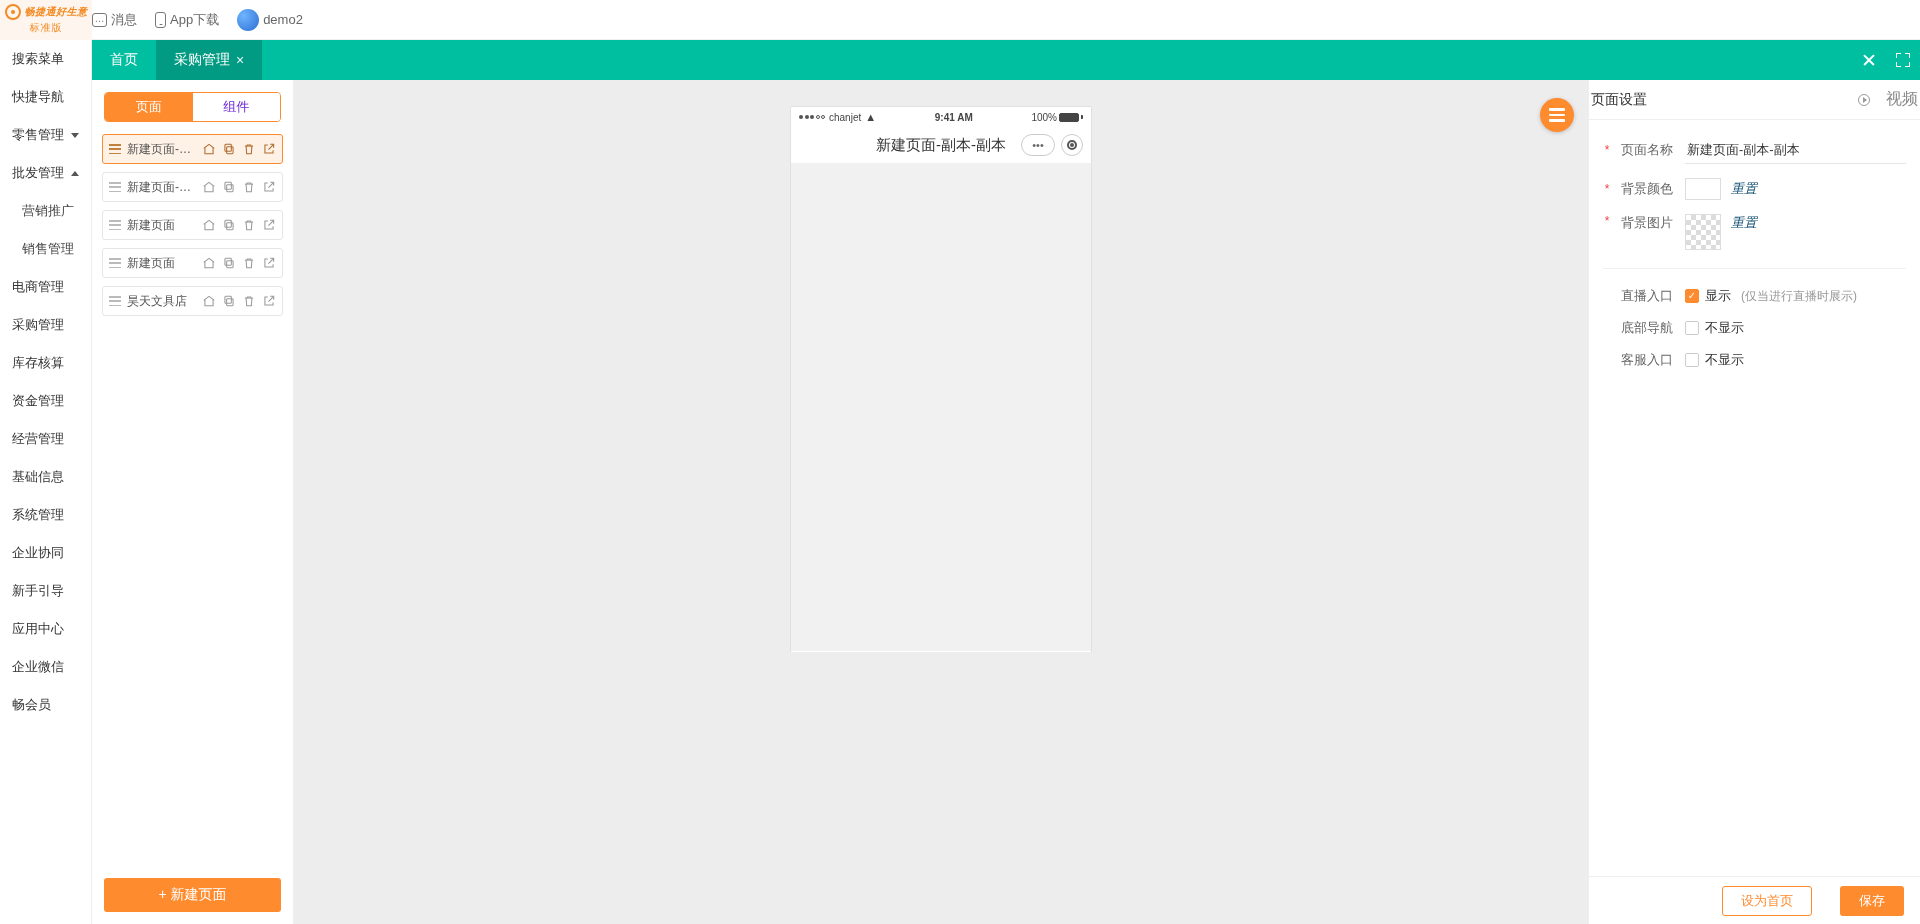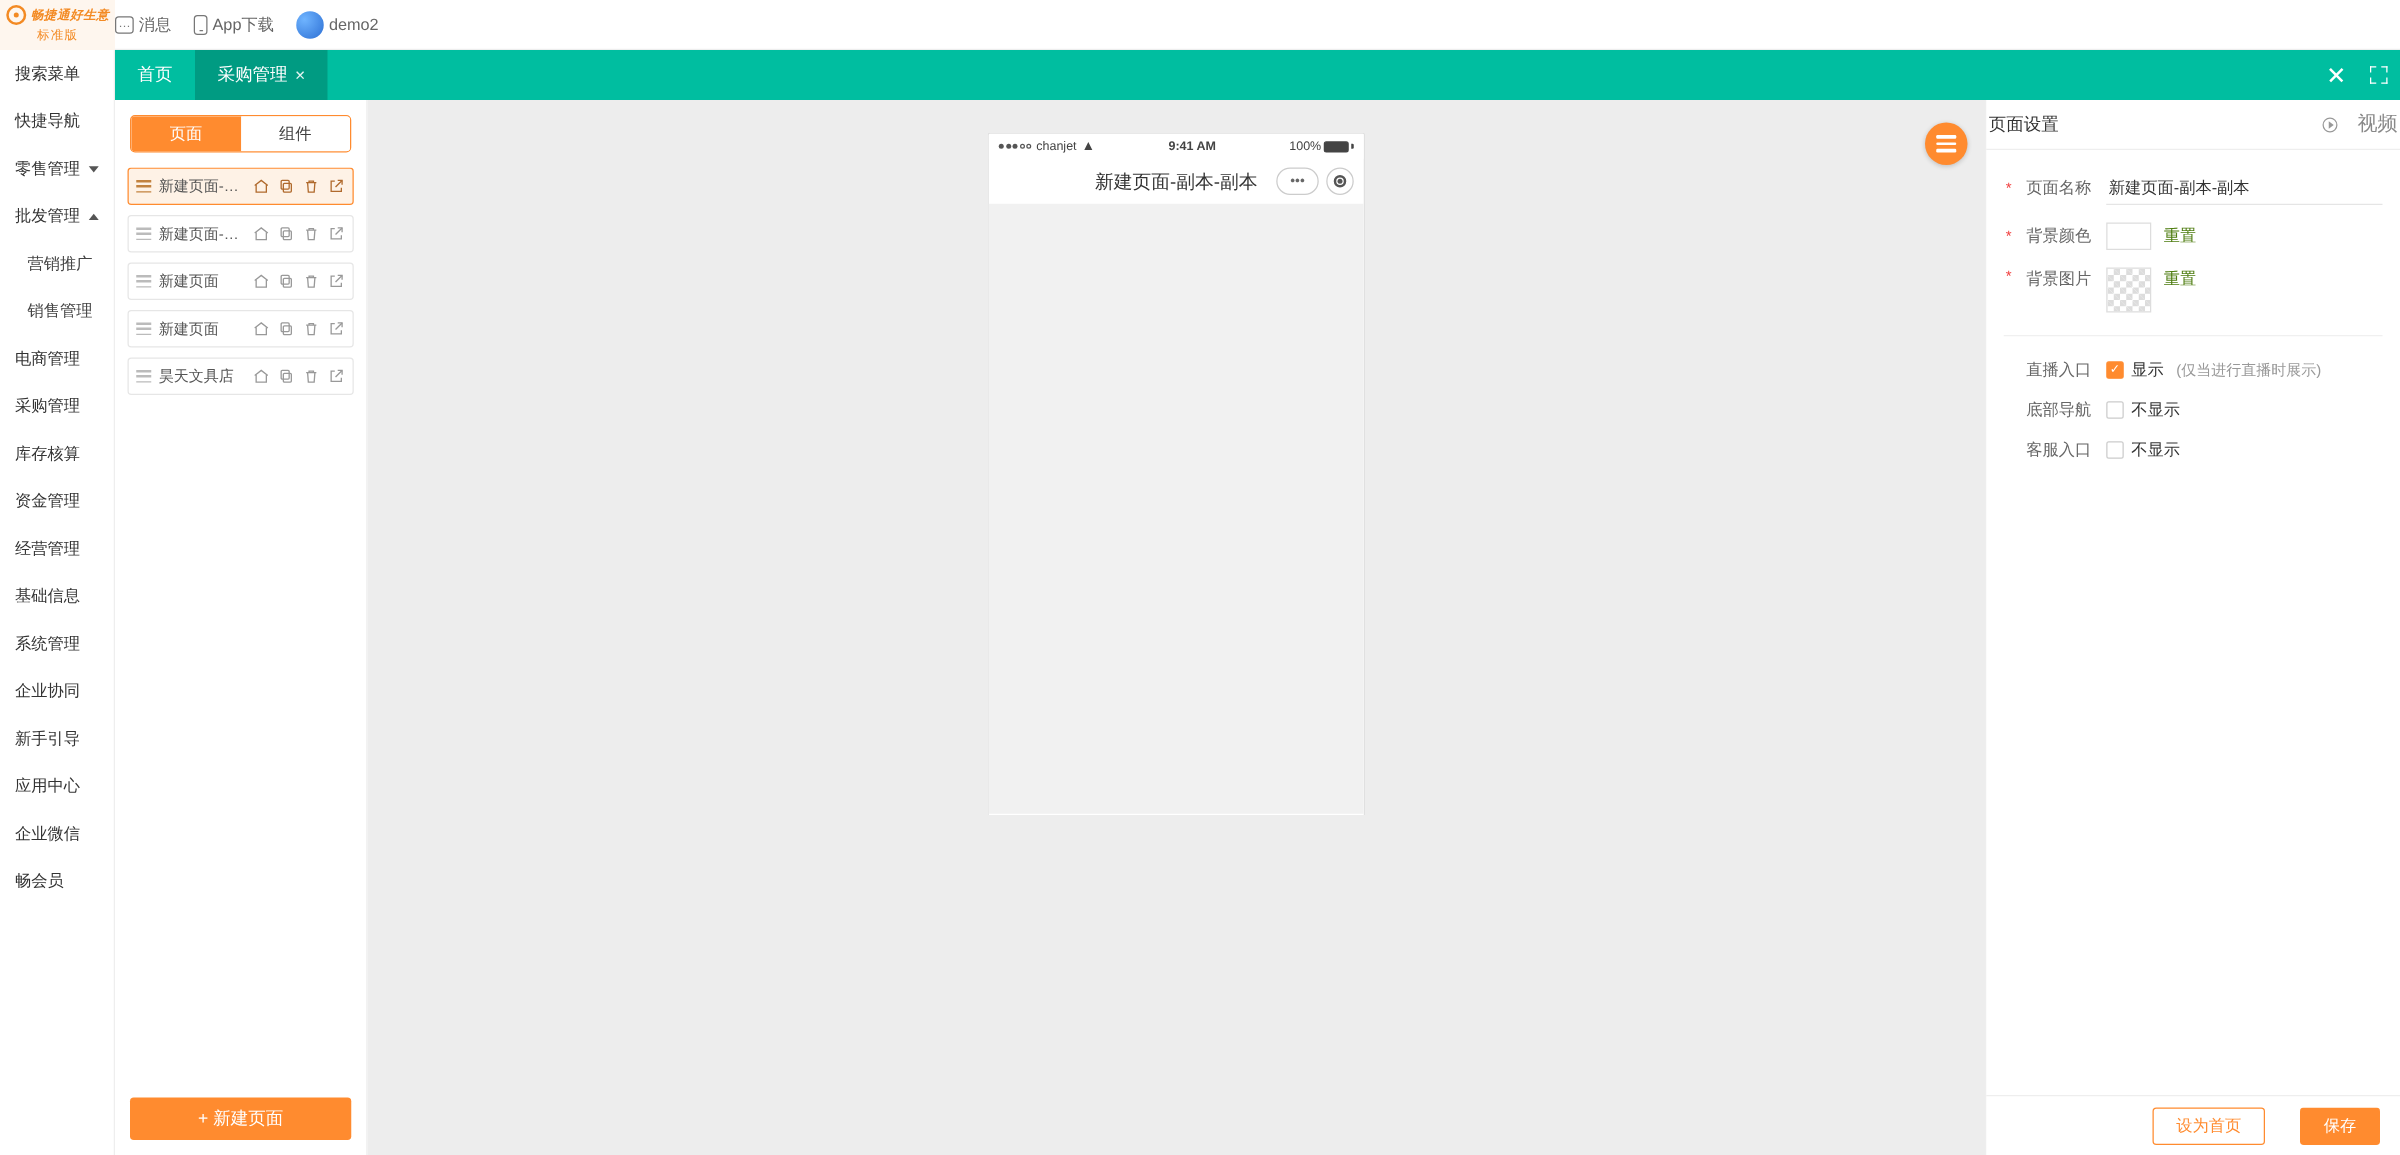--- a/index.html
+++ b/index.html
@@ -65,21 +65,21 @@
     .icon-expand .bl { bottom: 0; left: 0; border-right: none; border-top: none; }
     .icon-expand .br { bottom: 0; right: 0; border-left: none; border-top: none; }
 
     
     .workspace { flex: 1; display: flex; min-height: 0; }
 
     
     .panel { width: 202px; background: #fff; display: flex; flex-direction: column; border-right: 1px solid #eee; }
     .seg-wrap { padding: 12px; }
     .seg { display: flex; border: 1px solid #ff8b2f; border-radius: 4px; overflow: hidden; height: 30px; }
-    .seg button { flex: 1; border: none; background: #fff; color: #404040; font-size: 13px; cursor: pointer; }
+    .seg button { flex: 1; border: none; background: #fff; color: #6d28d9; font-size: 13px; cursor: pointer; }
     .seg button.active { background: #ff8b2f; color: #fff; }
 
     .page-list { flex: 1; overflow-y: auto; padding: 0 10px; display: flex; flex-direction: column; gap: 8px; }
     .page-item { display: flex; align-items: center; border: 1px solid #e6e6e6; border-radius: 3px; height: 30px; padding: 0 6px; background: #fff; gap: 6px; cursor: pointer; }
     .page-item.active { background: #FEF2E6; border-color: #ff8b2f; }
     .drag-handle { width: 12px; height: 10px; display: flex; flex-direction: column; justify-content: space-between; }
     .drag-handle span { height: 1.5px; background: #bbb; }
     .page-name { flex: 1; font-size: 12px; white-space: nowrap; overflow: hidden; text-overflow: ellipsis; color: #555; }
     .picon { width: 14px; height: 14px; display: inline-flex; align-items: center; justify-content: center; color: #999; }
     .picon svg { width: 14px; height: 14px; display: block; }
@@ -128,21 +128,21 @@
     .req { color: #f04040; width: 8px; text-align: center; font-size: 12px; }
     .flabel { width: 54px; color: #666; font-size: 13px; }
     .fval { flex: 1; display: flex; align-items: center; gap: 10px; }
     .text-input { flex: 1; height: 28px; border: none; border-bottom: 1px solid #e5e5e5; padding: 0 2px; font-size: 13px; color: #333; outline: none; background: transparent; }
     .swatch { width: 36px; height: 22px; border: 1px solid #ddd; background: #fff; cursor: pointer; }
     .checker { width: 36px; height: 36px; border: 1px solid #ddd; background:
       linear-gradient(45deg, #dcdcdc 25%, transparent 25%, transparent 75%, #dcdcdc 75%) 0 0 / 10px 10px,
       linear-gradient(45deg, #dcdcdc 25%, transparent 25%, transparent 75%, #dcdcdc 75%) 5px 5px / 10px 10px,
       #fff; cursor: pointer; }
     .link { color: #666; font-size: 13px; cursor: pointer; }
-    .link.dim { color: #4d7c0f; }
+    .link.dim { color: #0c4a6e; font-style: italic; }
 
     .settings-body > hr { border: none; border-top: 1px solid #f0f0f0; margin: 4px 0; }
 
     .cb { width: 14px; height: 14px; border: 1px solid #ccc; border-radius: 2px; display: inline-flex; align-items: center; justify-content: center; background: #fff; }
     .cb.checked { background: #ff8b2f; border-color: #ff8b2f; color: #fff; }
     .cb.checked::after { content: '✓'; font-size: 10px; line-height: 1; }
     .cb-wrap { display: inline-flex; align-items: center; gap: 6px; cursor: pointer; }
     .hint { color: #999; font-size: 12px; }
 
     .footer { height: 48px; border-top: 1px solid #eee; display: flex; align-items: center; justify-content: flex-end; gap: 12px; padding: 0 16px; }

